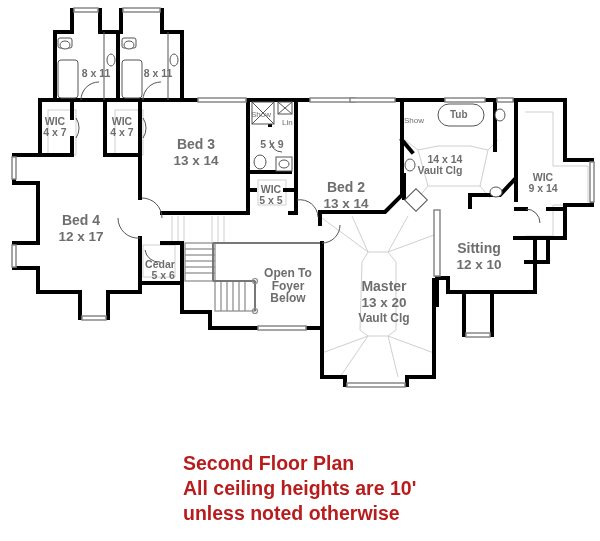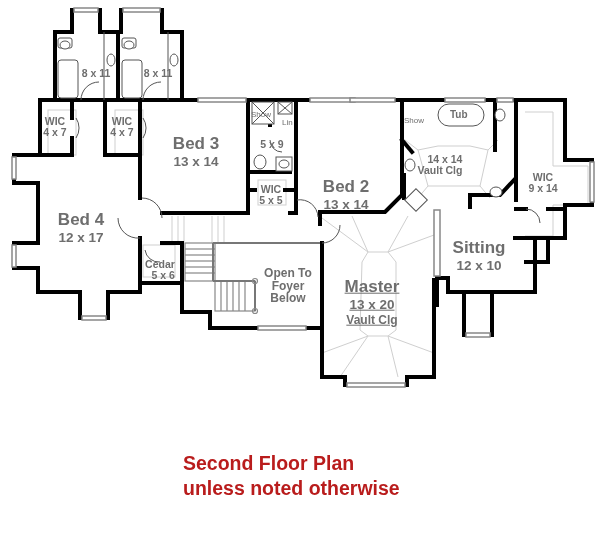--- a/index.html
+++ b/index.html
@@ -1,21 +1,21 @@
 <!DOCTYPE html>
 <html><head>
 <meta charset="utf-8">
 <style>
   html, body { margin:0; padding:0; background:#ffffff; }
   body { width:600px; height:541px; position:relative; overflow:hidden; font-family:"Liberation Sans", sans-serif; }
   #plan { position:absolute; left:0; top:0; width:600px; height:541px; }
   .lbl { position:absolute; color:#6e6e6e; font-family:"Liberation Sans", sans-serif; font-weight:bold; text-align:center; line-height:1.05; white-space:nowrap; transform:translate(-50%,-50%); }
   .lbl .name { display:block; }
   .lbl .size { display:block; }
-  .big .name { font-size:17px;text-align:center; }
+  .big .name { font-size:14px;text-align:center; }
   .big .size { font-size:13.5px; margin-top:2px; }
   .med .name { font-size:12px; }
   .sm .name { font-size:10.5px; }
   .sm .size { font-size:10.5px;text-align:right; }
   .caption { position:absolute; left:183px; top:451px; color:#b91c1c; font-weight:bold; font-size:19.5px; line-height:25px; }
   .caption div { white-space:nowrap; }
 </style>
 </head>
 <body>
 
@@ -246,26 +246,27 @@
   </div>
 <div class="lbl sm" style="left:160px;top:270px;">
     <span class="name">Cedar</span>
     <span class="size">5 x 6</span>
   </div>
 <div class="lbl med" style="left:288px;top:286px;">
     <span class="name">Open To</span>
     <span class="name">Foyer</span>
     <span class="name">Below</span>
   </div>
-<div class="lbl big" style="left:372px;top:302px;text-decoration:underline;">
+<div class="lbl big" style="left:384px;top:302px;">
     <span class="name">Master</span>
     <span class="size">13 x 20</span>
     <span class="size" style="font-size:12px">Vault Clg</span>
   </div>
 <div class="lbl big" style="left:479px;top:256px;">
     <span class="name">Sitting</span>
     <span class="size">12 x 10</span>
   </div>
 
 <div class="caption">
   <div>Second Floor Plan</div>
+  <div>All ceiling heights are 10'</div>
   <div>unless noted otherwise</div>
 </div>
 
 </body></html>

